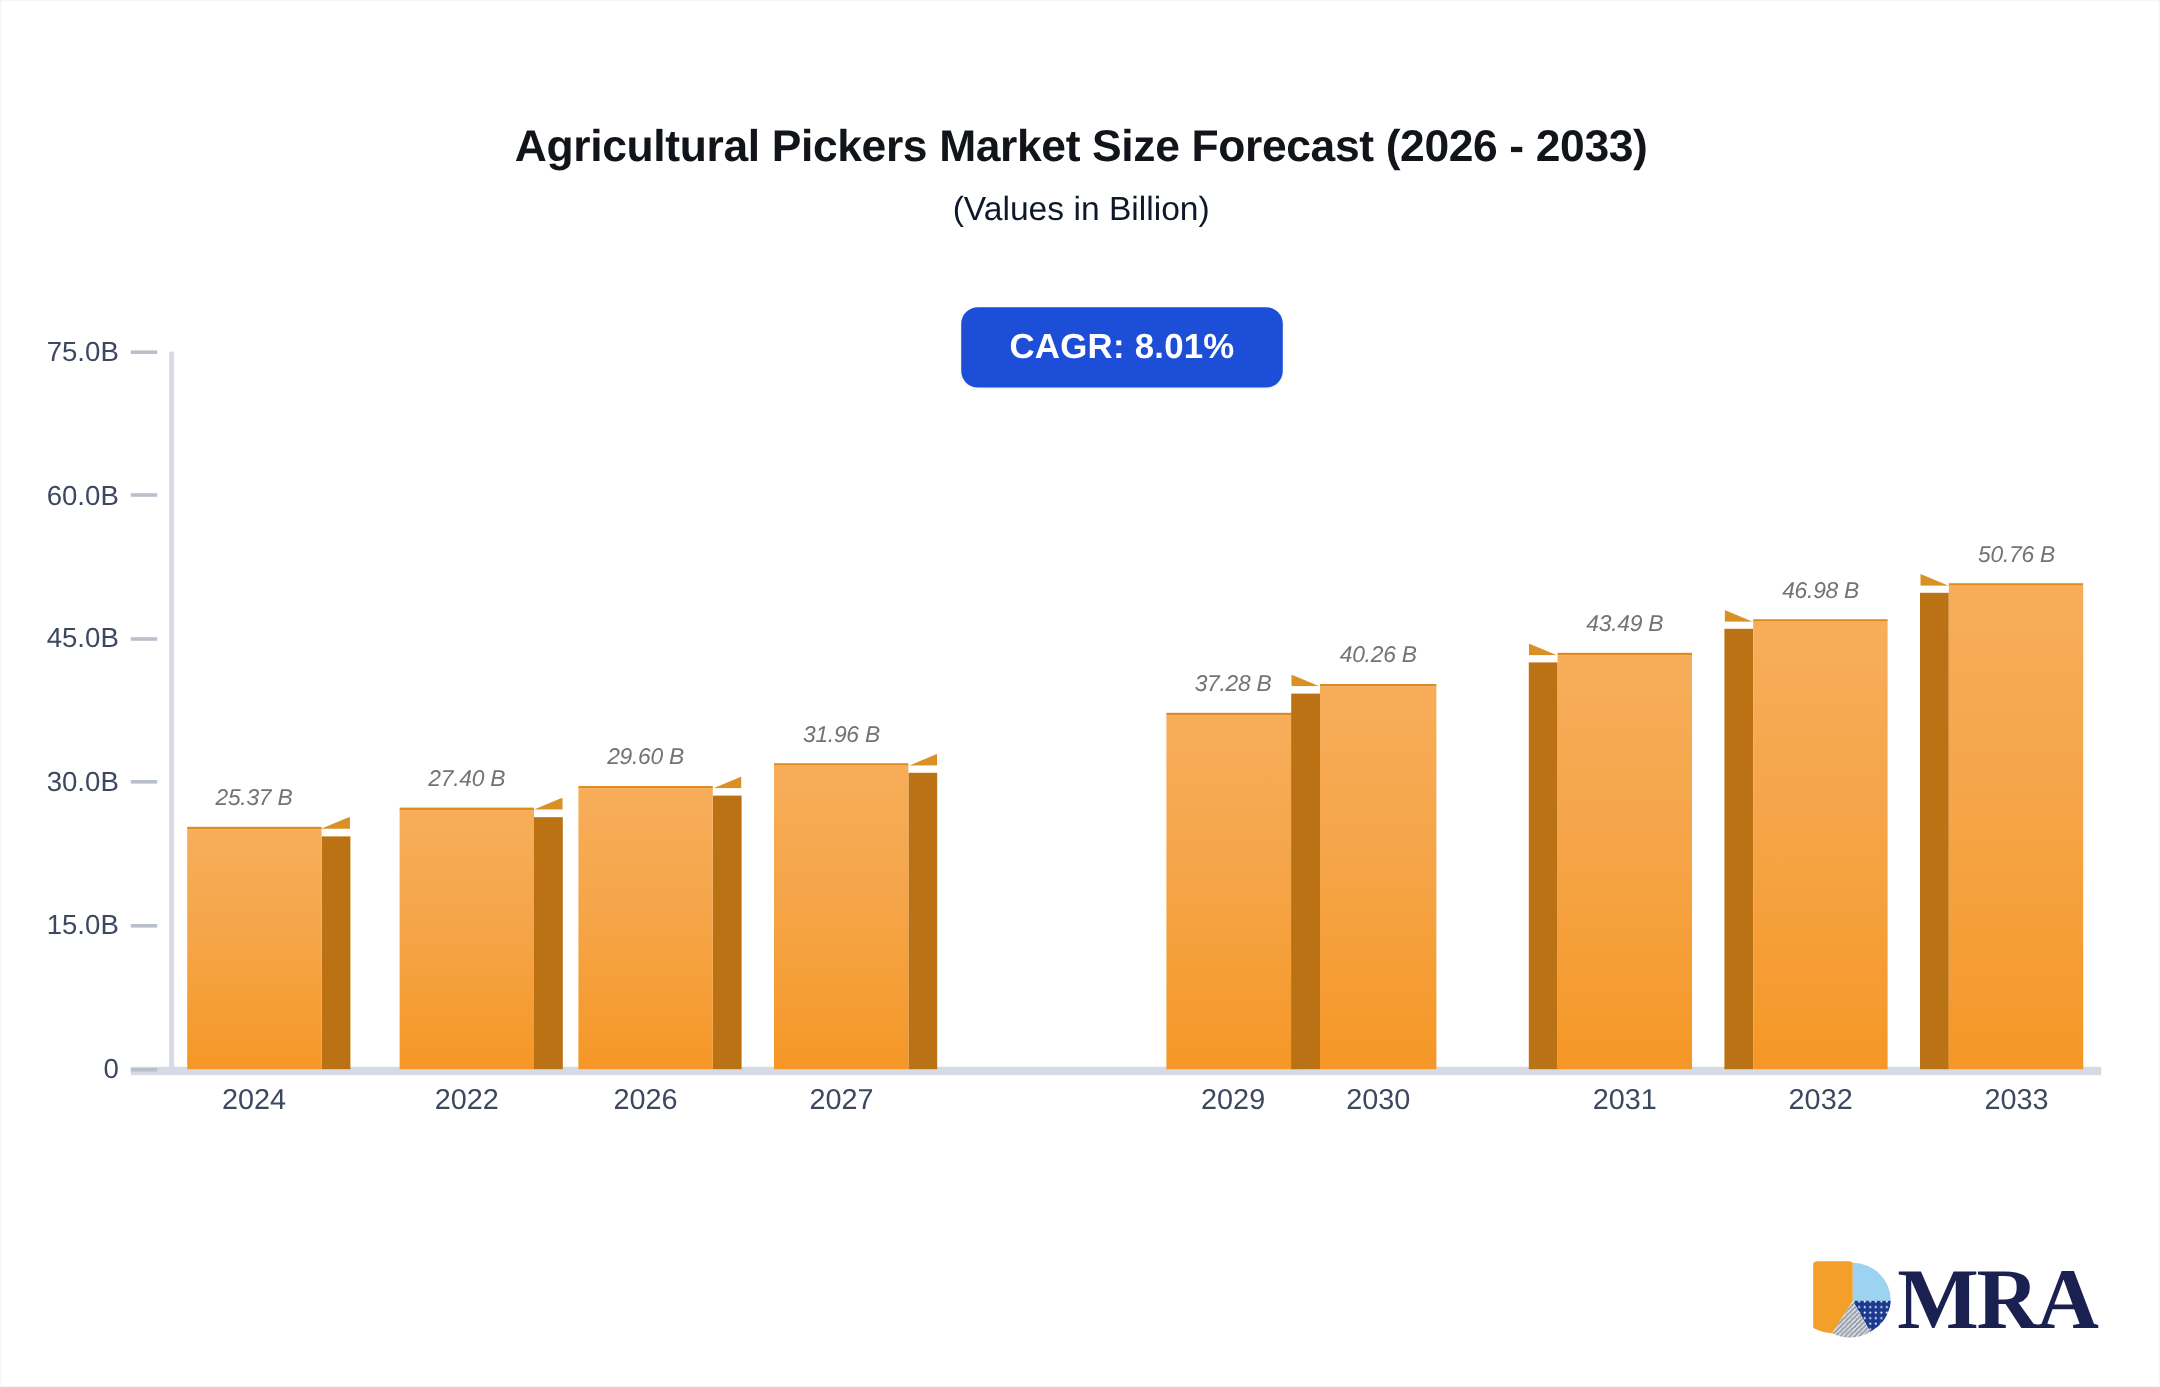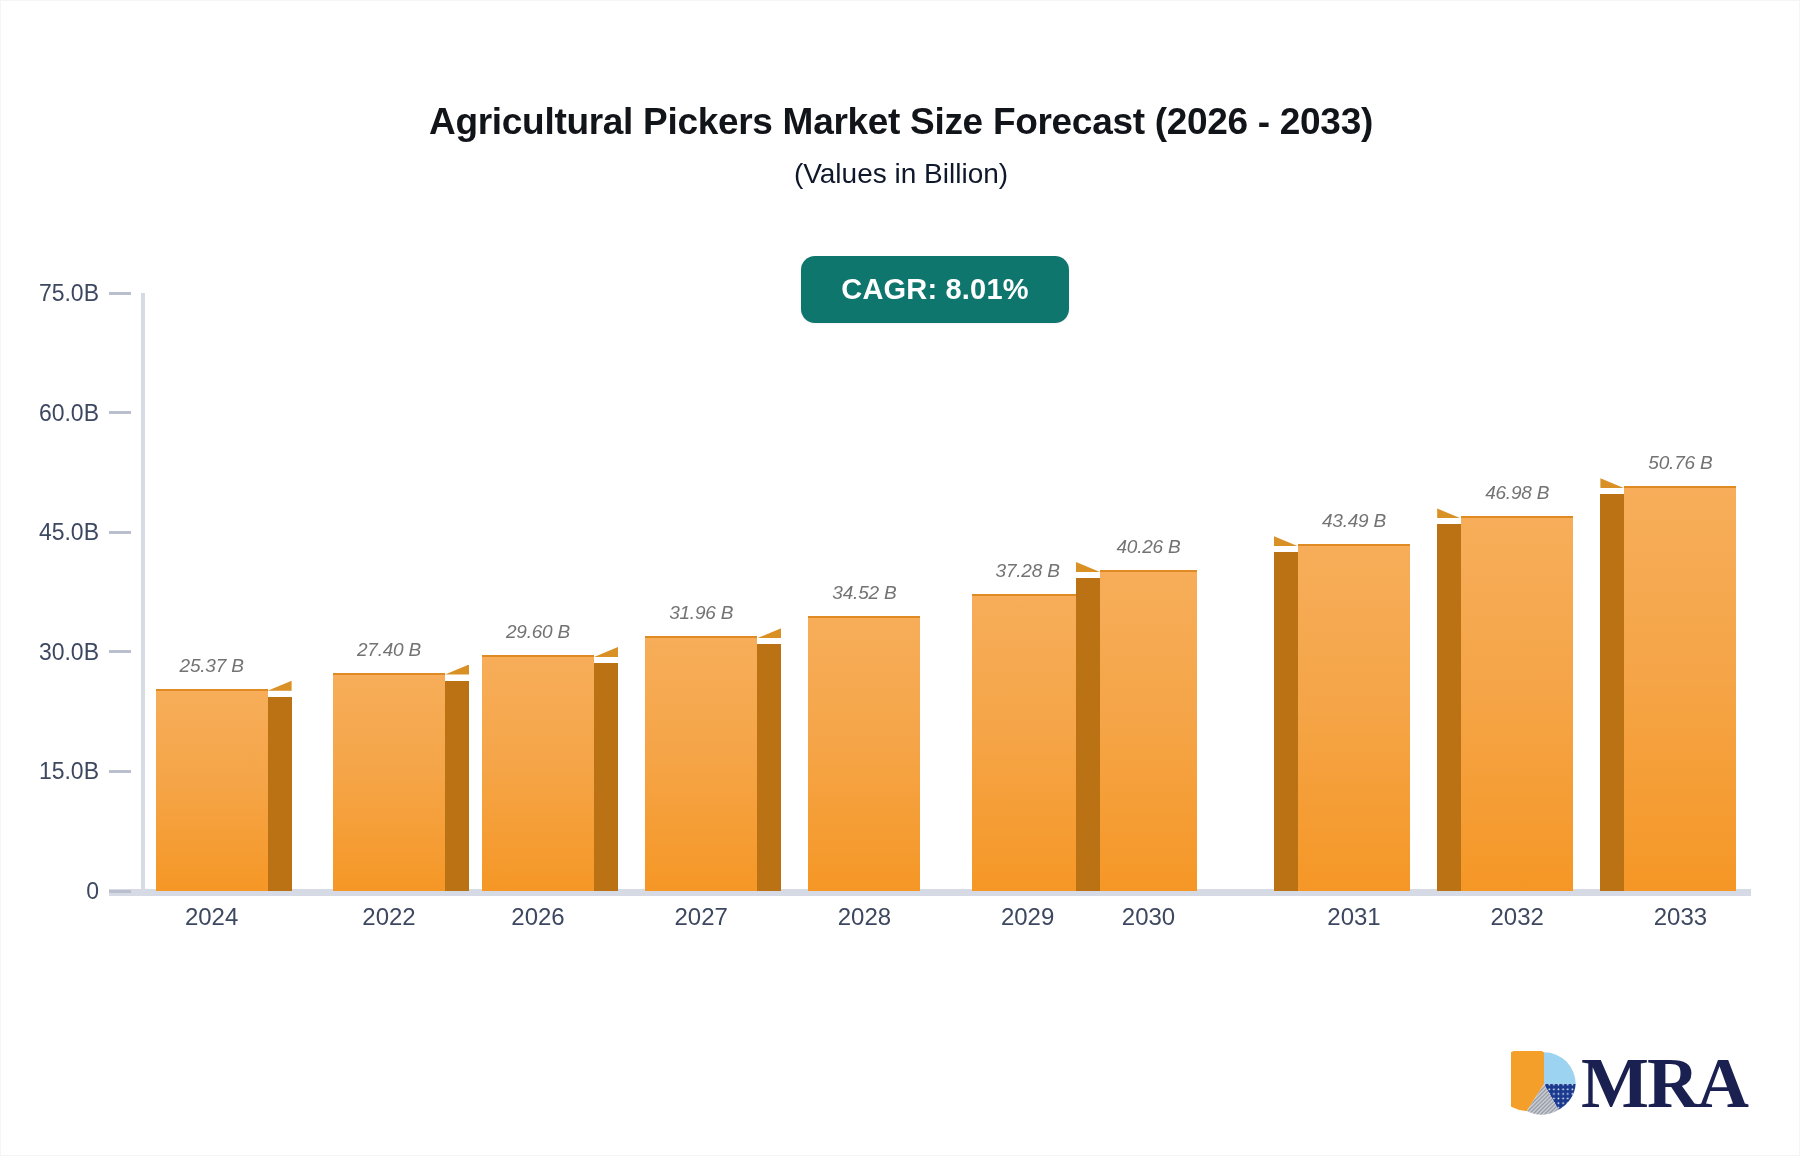--- a/index.html
+++ b/index.html
@@ -40,21 +40,21 @@
     color: #0f172a;
     margin: 14px 0 0 0;
     line-height: 1.15;
   }
 
   
   #cagr-badge {
     position: absolute;
     left: 800px; top: 255px;
     width: 268px; height: 67px;
-    background: #0f766e;
+    background: #1d4ed8;
     border-radius: 14px;
     display: flex;
     align-items: center;
     justify-content: center;
     box-shadow: 0 1px 2px rgba(0,0,0,0.06);
   }
   #cagr-badge .label {
     color: #ffffff;
     font-size: 29px;
     font-weight: bold;
@@ -235,25 +235,20 @@
           <div class="bar-body" style="height: 236.011px;"></div>
           <div class="bar-value" style="bottom: 248.011px;">29.60 B</div>
           <div class="bar-xlabel">2026</div>
         </div>
         <div class="bar-group" style="left: 504.2px; width: 112px; height: 254.828px;">
           <div class="bar-side right" style="height: 246.828px; width: 24px;"></div>
           <div class="bar-cap" style="width: 24px; top: -8px; height: 10px; background: rgb(217, 145, 38); left: 100%; clip-path: polygon(0px 100%, 100% 0px, 100% 100%);"></div>
           <div class="bar-body" style="height: 254.828px;"></div>
           <div class="bar-value" style="bottom: 266.828px;">31.96 B</div>
           <div class="bar-xlabel">2027</div>
-        </div>
-        <div class="bar-group" style="left: 667.4px; width: 112px; height: 275.239px;">
-          <div class="bar-body" style="height: 275.239px;"></div>
-          <div class="bar-value" style="bottom: 287.239px;">34.52 B</div>
-          <div class="bar-xlabel">2028</div>
         </div>
         <div class="bar-group" style="left: 830.6px; width: 112px; height: 297.246px;">
           <div class="bar-body" style="height: 297.246px;"></div>
           <div class="bar-value" style="bottom: 309.246px;">37.28 B</div>
           <div class="bar-xlabel">2029</div>
         </div>
         <div class="bar-group" style="left: 959px; width: 97px; height: 321.006px;">
           <div class="bar-side left" style="height: 313.006px; width: 24px;"></div>
           <div class="bar-cap" style="width: 24px; top: -8px; height: 10px; background: rgb(217, 145, 38); right: 100%; clip-path: polygon(0px 0px, 100% 100%, 0px 100%);"></div>
           <div class="bar-body" style="height: 321.006px;"></div>

